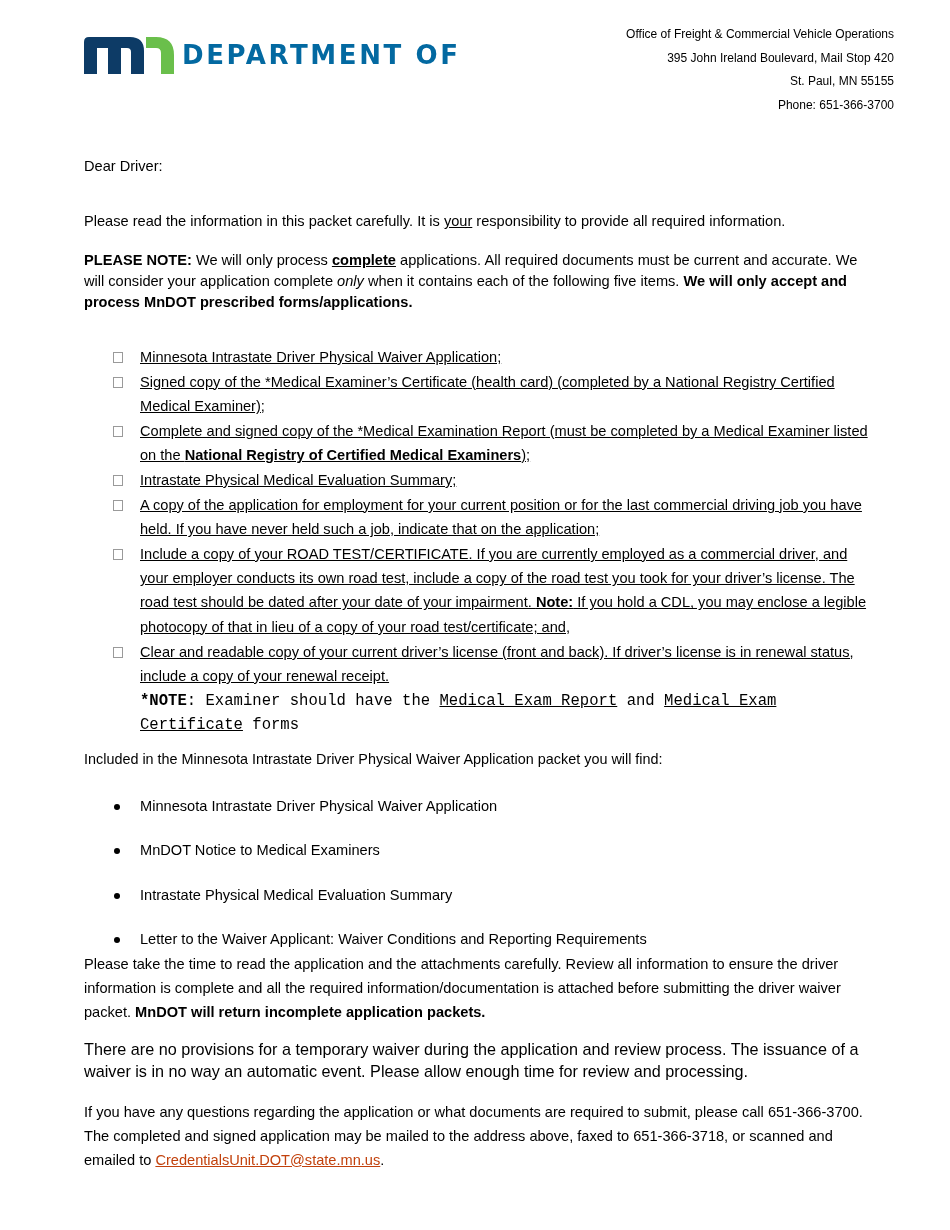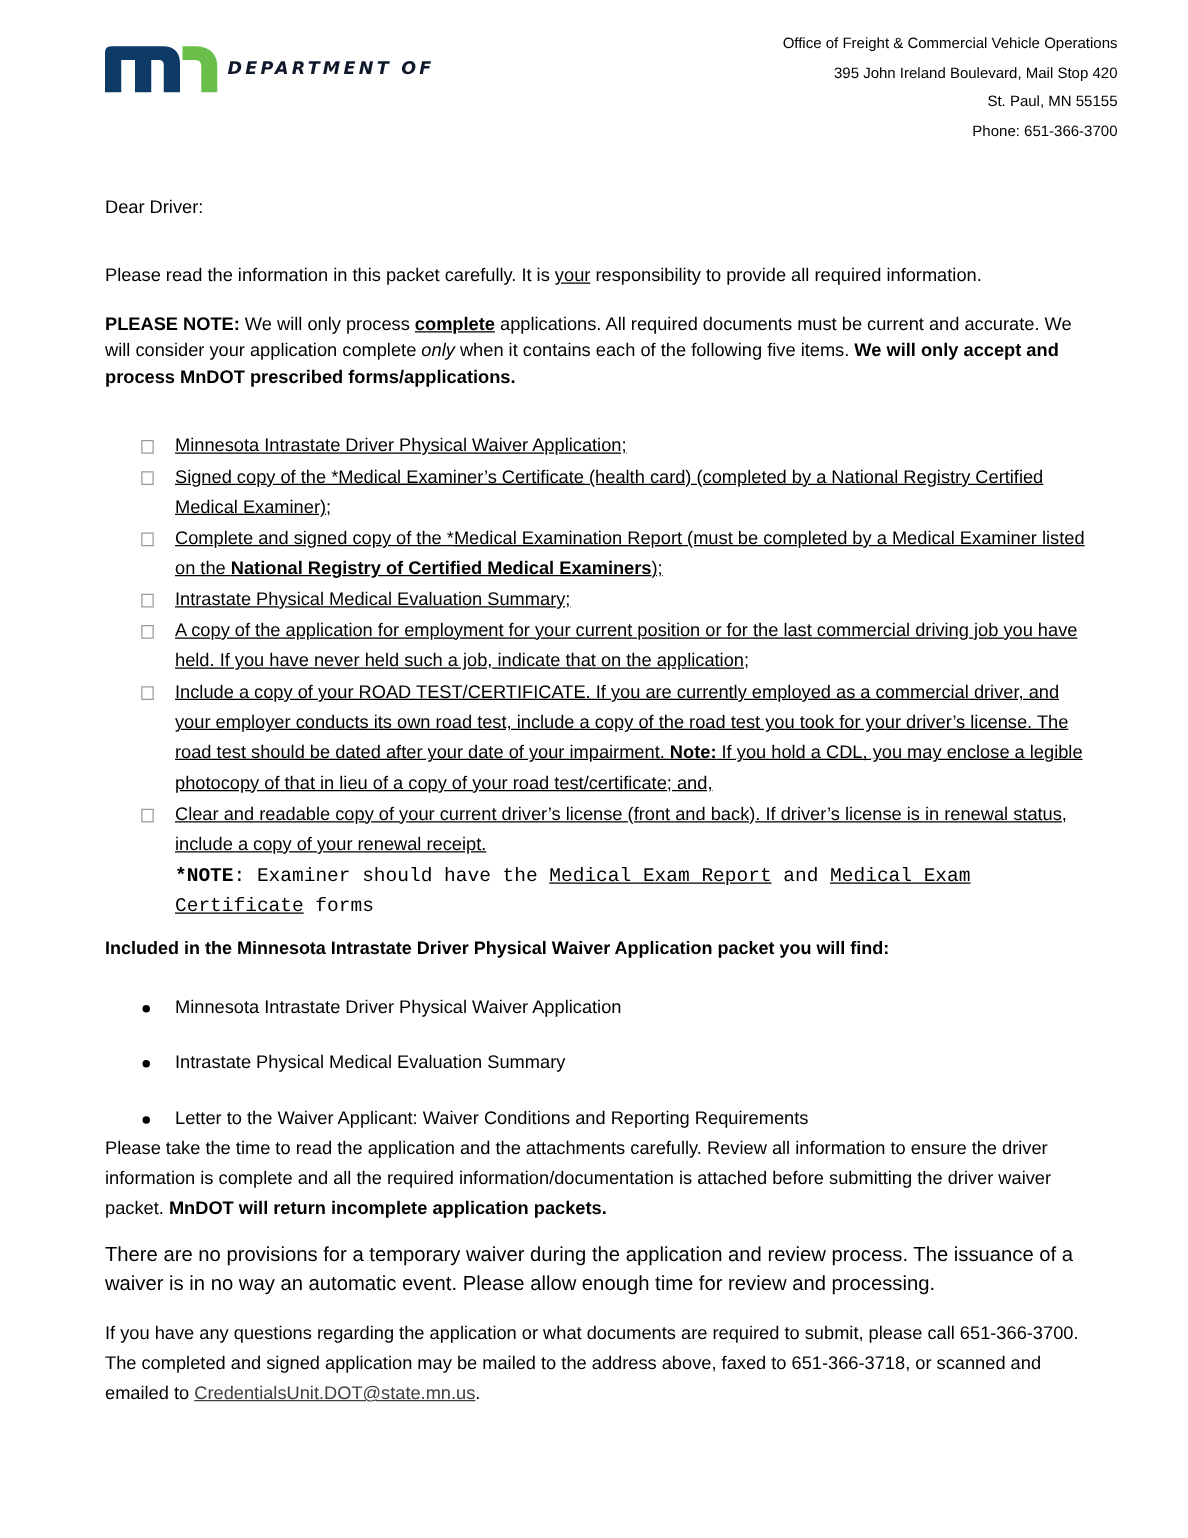--- a/index.html
+++ b/index.html
@@ -4,52 +4,52 @@
 <style>
   html, body { margin: 0; padding: 0; background: #ffffff; }
   body {
     width: 950px; height: 1230px; position: relative; overflow: hidden;
     font-family: "Liberation Sans", "DejaVu Sans", sans-serif;
     color: #000; font-size: 14.6px;
   }
   .logo { position: absolute; left: 84px; top: 36px; display: flex; align-items: center; }
   .logo svg { display: block; }
   .logo-text {
-    margin-left: 8px; color: #0f172a; font-weight: bold;
-    font-family: "DejaVu Sans", sans-serif; font-size: 14px;
-    letter-spacing: 2.6px; line-height: 20px; font-style: italic;
+    margin-left: 8px; color: #0369a1; font-weight: bold;
+    font-family: "DejaVu Sans", sans-serif; font-size: 26px;
+    letter-spacing: 2.6px; line-height: 20px;
   }
   .address {
     position: absolute; right: 56px; top: 23px; text-align: right;
     font-size: 12px; line-height: 23.5px;
   }
   .content { position: absolute; left: 84px; top: 156px; width: 784px; }
   p { margin: 0; line-height: 21px; }
   .p-dear { margin-bottom: 34px; }
   .p-intro { margin-bottom: 18px; }
   .p-note { margin-bottom: 32px; }
   u { text-decoration: underline; }
   ul.checklist { list-style: none; margin: 0; padding: 0; text-decoration: underline; }
   ul.checklist li { position: relative; padding-left: 56px; line-height: 24.3px; margin-bottom: 0.5px; }
   .chk {
     position: absolute; left: 29px; top: 7px; width: 8px; height: 9px;
     border: 1px solid #9a9a9a; background: #fff;
   }
   .star-note { padding-left: 56px; font-size: 15.6px; line-height: 24px; margin-bottom: 12px; font-family: Liberation Mono, monospace; }
-  .included-head { font-weight: bold; line-height: 21px; margin-bottom: 24px; font-size: 14.4px; }
+  .included-head { font-weight: normal; line-height: 21px; margin-bottom: 24px; font-size: 14.4px; }
   ul.bullets { list-style: none; margin: 0; padding: 0; }
   ul.bullets li { position: relative; padding-left: 56px; line-height: 24.5px; margin-top: 20px; }
   .dot {
     position: absolute; left: 30px; top: 10px; width: 6px; height: 6px;
     border-radius: 50%; background: #000;
   }
   .p-review { line-height: 24px; margin-bottom: 14px; }
   .p-noprov { font-size: 16.2px; line-height: 22.5px; margin-bottom: 17px; }
   .p-questions { line-height: 24px; }
-  a.email { color: #404040; text-decoration: underline; text-align: center; }
+  a.email { color: #c2410c; text-decoration: underline; text-align: center; }
 </style>
 </head>
 <body>
 
 <div class="logo">
   <svg width="90" height="38" viewBox="0 0 90 38">
     <path d="M0 38 V6 Q0 1 5 1 H46 Q60 1 60 15 V38 H47 V16 Q47 12 43 12 H37 V38 H24 V12 H13 V38 Z" fill="#0d3b66"></path>
     <path d="M62 1 H72 Q90 1 90 19 V38 H77 V17 Q77 12 72 12 H62 Z" fill="#6abf4b"></path>
   </svg>
   <div class="logo-text">
@@ -80,20 +80,21 @@
     <li><span class="chk"></span><span>Include a copy of your ROAD TEST/CERTIFICATE. If you are currently employed as a commercial driver, and your employer conducts its own road test, include a copy of the road test you took for your driver’s license. The road test should be dated after your date of your impairment.  </span><b>Note:</b><span> If you hold a CDL, you may enclose a legible photocopy of that in lieu of a copy of your road test/certificate; and,</span></li>
     <li><span class="chk"></span><span>Clear and readable copy of your current driver’s license (front and back). If driver’s license is in renewal status, include a copy of your renewal receipt.</span></li>
   </ul>
 
   <div class="star-note"><b>*NOTE</b><span>: Examiner should have the </span><u>Medical Exam Report</u><span> and </span><u>Medical Exam Certificate</u><span> forms</span></div>
 
   <div class="included-head">Included in the Minnesota Intrastate Driver Physical Waiver Application packet you will find:</div>
 
   <ul class="bullets">
     <li><span class="dot"></span><span>Minnesota Intrastate Driver Physical Waiver Application</span></li>
+    <li><span class="dot"></span><span>MnDOT Notice to Medical Examiners</span></li>
     <li><span class="dot"></span><span>Intrastate Physical Medical Evaluation Summary</span></li>
     <li><span class="dot"></span><span>Letter to the Waiver Applicant:  Waiver Conditions and Reporting Requirements</span></li>
   </ul>
 
   <p class="p-review"><span>Please take the time to read the application and the attachments carefully. Review all information to ensure the driver information is complete and all the required information/documentation is attached before submitting the driver waiver packet. </span><b>MnDOT will return incomplete application packets.</b></p>
 
   <p class="p-noprov">There are no provisions for a temporary waiver during the application and review process. The issuance of a waiver is in no way an automatic event.   Please allow enough time for review and processing.</p>
 
   <p class="p-questions"><span>If you have any questions regarding the application or what documents are required to submit, please call 651-366-3700. The completed and signed application may be mailed to the address above, faxed to 651-366-3718, or scanned and emailed to </span><a class="email">CredentialsUnit.DOT@state.mn.us</a><span>.</span></p>
 </div>

